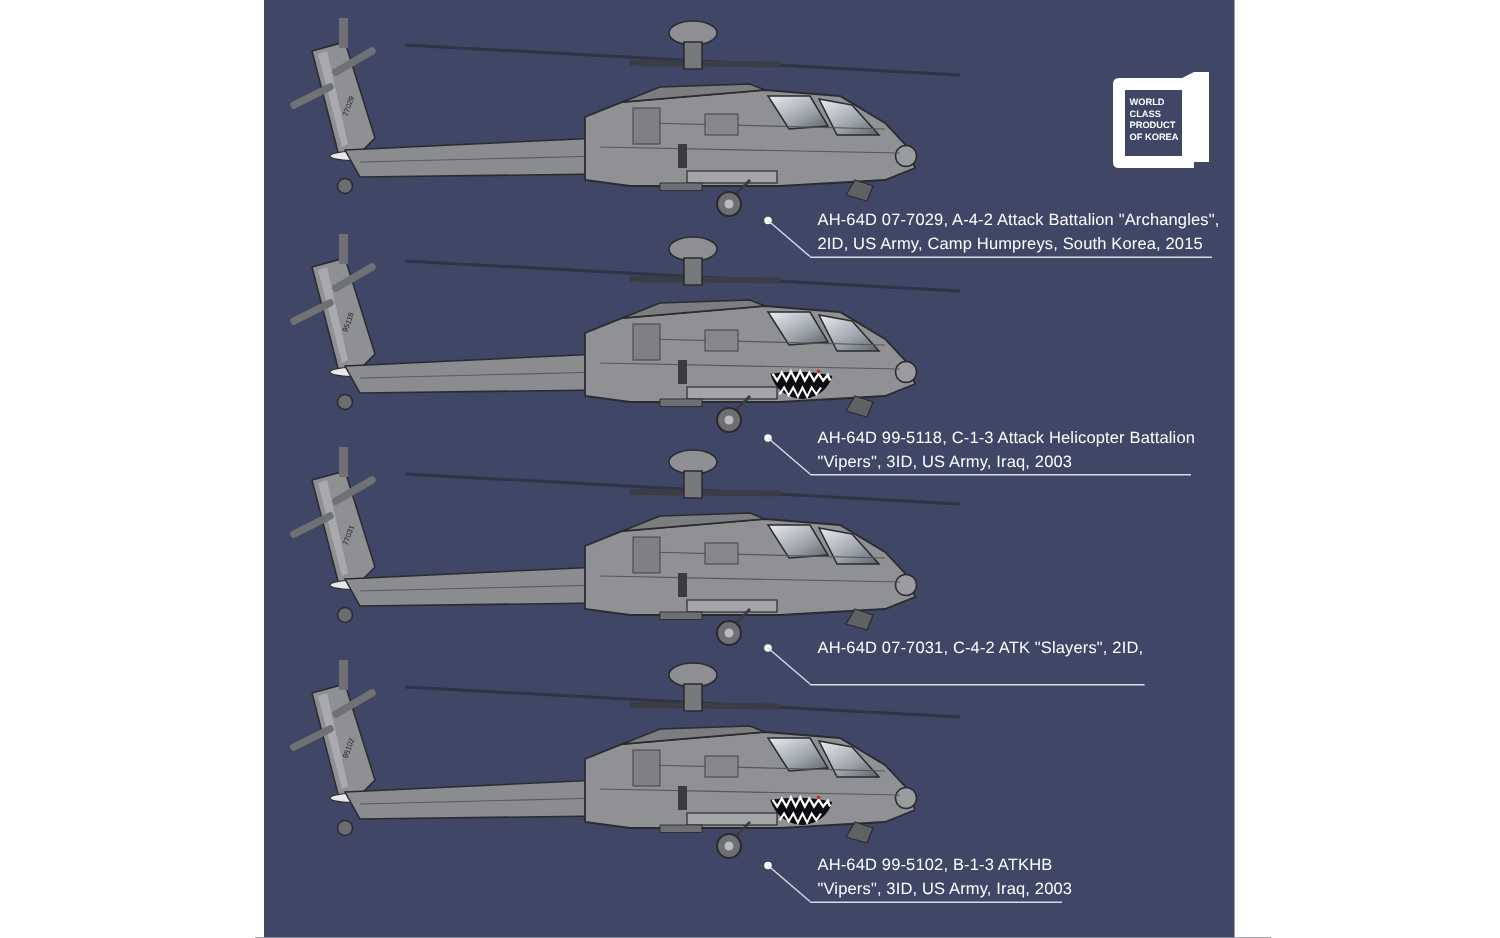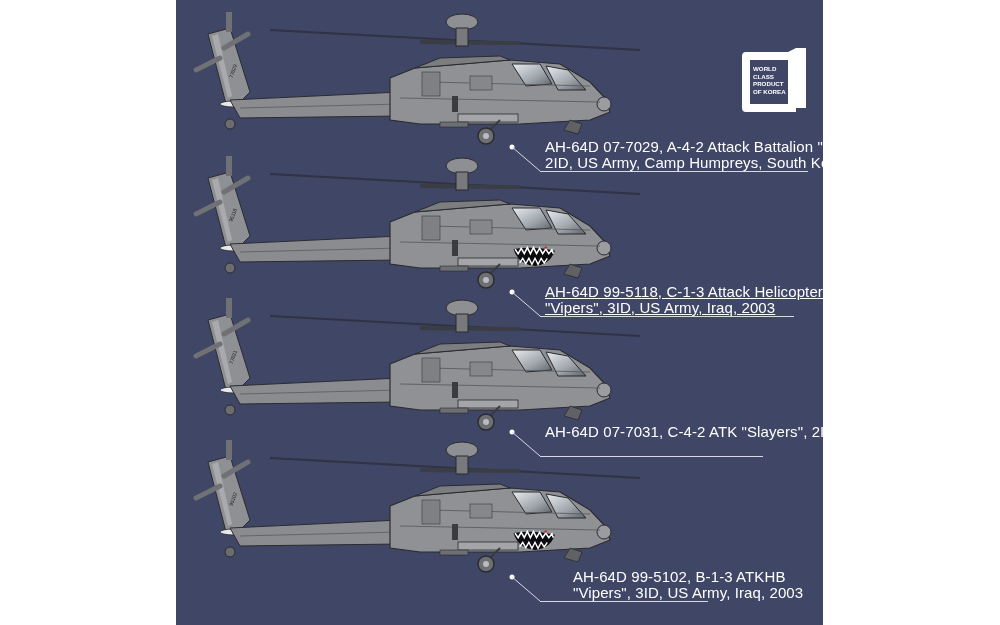--- a/index.html
+++ b/index.html
@@ -1,20 +1,20 @@
 <!DOCTYPE html>
 <html><head>
 <meta charset="utf-8">
 <style>
   html, body { margin:0; padding:0; }
   body { width:1000px; height:625px; background:#ffffff; position:relative; overflow:hidden; font-family:"Liberation Sans", sans-serif; }
   .panel { position:absolute; left:176px; top:0; width:647px; height:625px; background:#3f4666; }
   .logo { position:absolute; left:740px; top:48px; width:68px; height:64px; }
   .heli { position:absolute; left:190px; width:460px; height:140px; }
-  .caption { position:absolute; left:545px; color:#ffffff; font-size:15px; line-height:16px; letter-spacing:0.1px; white-space:nowrap; }
+  .caption { position:absolute; left:545px; color:#ffffff; font-size:11px; line-height:16px; letter-spacing:0.1px; white-space:nowrap; }
   .caption .line { display:block; }
   .underline { position:absolute; height:1px; background:#d8dae4; }
   .leader { position:absolute; }
 </style>
 </head>
 <body>
 
 <div class="panel"></div>
 
 <div class="logo">
@@ -99,38 +99,38 @@
     </svg>
   <div style="position:absolute;left:36px;top:56px;color:#222;font-size:5px;transform:rotate(-70deg);">77029</div>
 </div>
 <svg class="leader" style="left:508px;top:143px;" width="40" height="30">
   <circle cx="4" cy="4" r="2.5" fill="#ffffff"></circle>
     <line x1="4" y1="4" x2="32" y2="28" stroke="#d8dae4" stroke-width="1"></line>
 </svg>
 <div class="underline" style="left:540px;top:171px;width:268px;"></div>
 <div class="caption" style="top:139px;">
   <span class="line">AH-64D 07-7029, A-4-2 Attack Battalion "Archangles",</span>
-  <span class="line">2ID, US Army, Camp Humpreys, South Korea, 2001</span>
+  <span class="line">2ID, US Army, Camp Humpreys, South Korea, 2015</span>
 </div>
 
 <div class="heli" style="top:156px;">
   <svg width="460" height="140" viewBox="0 0 460 140">
       <use href="#apache"></use>
     </svg>
   <svg style="position:absolute;left:322px;top:88px;" width="46" height="24" viewBox="0 0 60 30">
       <use href="#shark"></use>
     </svg>
   <div style="position:absolute;left:36px;top:56px;color:#222;font-size:5px;transform:rotate(-70deg);">95118</div>
 </div>
 <svg class="leader" style="left:508px;top:288px;" width="40" height="30">
   <circle cx="4" cy="4" r="2.5" fill="#ffffff"></circle>
     <line x1="4" y1="4" x2="32" y2="28" stroke="#d8dae4" stroke-width="1"></line>
 </svg>
 <div class="underline" style="left:540px;top:316px;width:254px;"></div>
-<div class="caption" style="top:284px;text-decoration:underline;">
+<div class="caption" style="top:284px;">
   <span class="line">AH-64D 99-5118, C-1-3 Attack Helicopter Battalion</span>
   <span class="line">"Vipers", 3ID, US Army, Iraq, 2003</span>
 </div>
 
 <div class="heli" style="top:298px;">
   <svg width="460" height="140" viewBox="0 0 460 140">
       <use href="#apache"></use>
     </svg>
   <div style="position:absolute;left:36px;top:56px;color:#222;font-size:5px;transform:rotate(-70deg);">77031</div>
 </div>
@@ -150,16 +150,16 @@
   <svg style="position:absolute;left:322px;top:88px;" width="46" height="24" viewBox="0 0 60 30">
       <use href="#shark"></use>
     </svg>
   <div style="position:absolute;left:36px;top:56px;color:#222;font-size:5px;transform:rotate(-70deg);">95102</div>
 </div>
 <svg class="leader" style="left:508px;top:573px;" width="40" height="30">
   <circle cx="4" cy="4" r="2.5" fill="#ffffff"></circle>
     <line x1="4" y1="4" x2="32" y2="28" stroke="#d8dae4" stroke-width="1"></line>
 </svg>
 <div class="underline" style="left:540px;top:601px;width:168px;"></div>
-<div class="caption" style="top:569px;margin-left:28px;">
+<div class="caption" style="top:569px;">
   <span class="line">AH-64D 99-5102, B-1-3 ATKHB</span>
   <span class="line">"Vipers", 3ID, US Army, Iraq, 2003</span>
 </div>
 
 </body></html>

